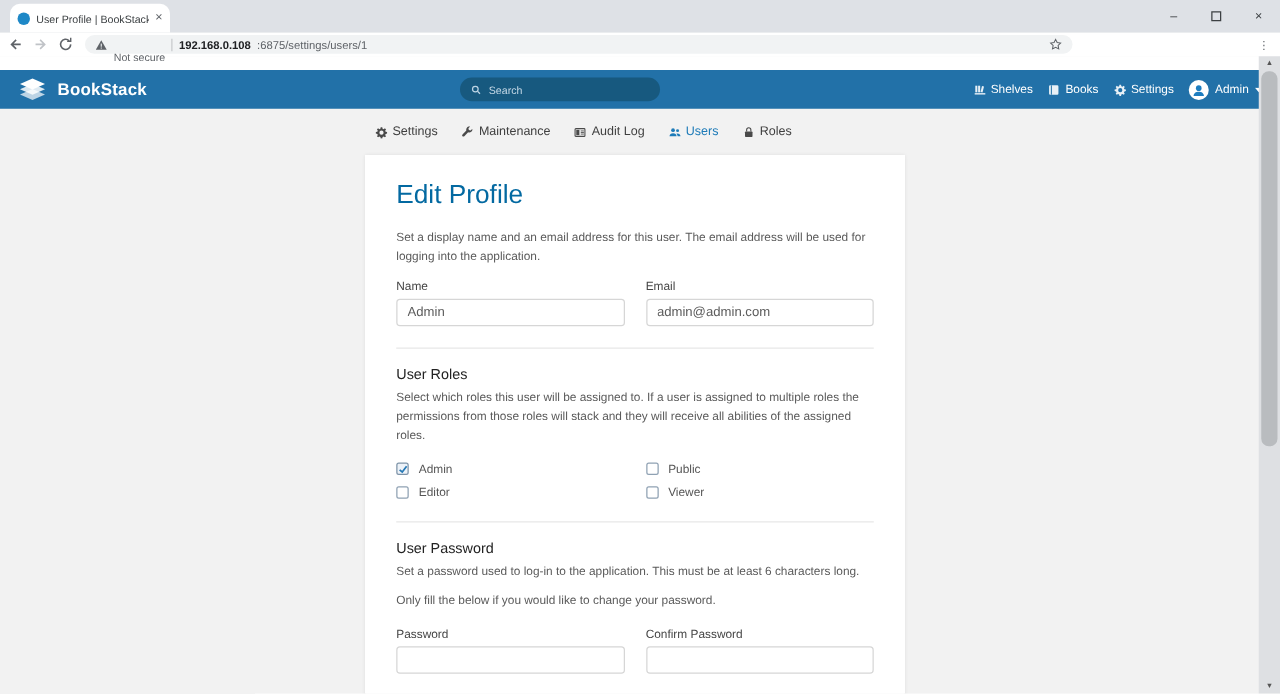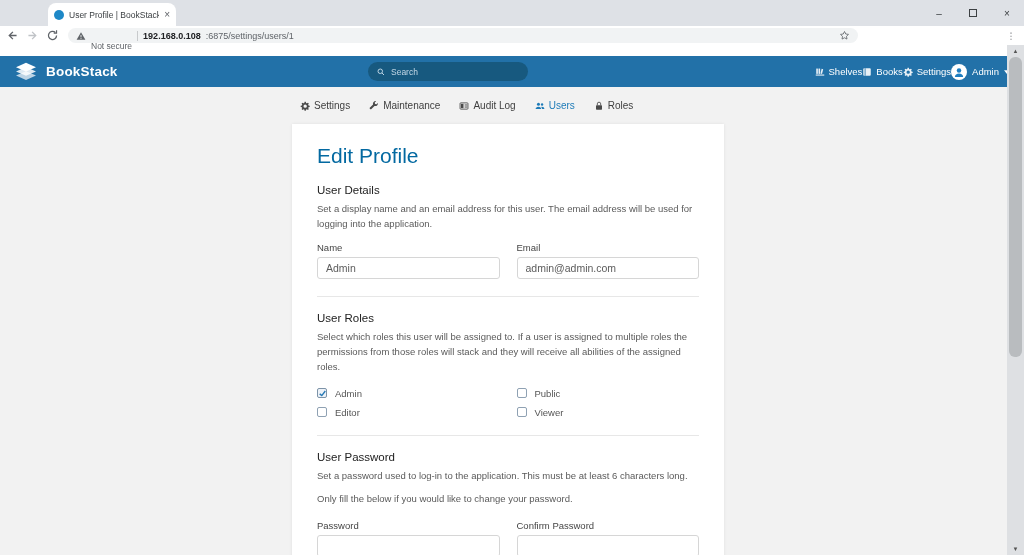--- a/index.html
+++ b/index.html
@@ -1,20 +1,20 @@
 <!DOCTYPE html>
 <html><head>
 <meta charset="utf-8">
 <style>
   * { margin:0; padding:0; box-sizing:border-box; }
   body { font-family:"Liberation Sans", sans-serif; }
   .screen { position:relative; width:1024px; height:555px; overflow:hidden; background:#f2f2f2; }
 
   
-  .tabbar { height:26px; background:#dee1e6; display:flex; align-items:flex-end; position:relative;padding-left:40px; }
+  .tabbar { height:26px; background:#dee1e6; display:flex; align-items:flex-end; position:relative; }
   .tab { margin-left:8px; width:128px; height:23px; background:#fff; border-radius:8px 8px 0 0;
          display:flex; align-items:center; padding:0 6px; gap:5px; }
   .favicon { width:10px; height:10px; border-radius:50%; background:#1e88c7; flex:none; }
   .tab-title { font-size:8.5px; color:#3c4043; white-space:nowrap; overflow:hidden; flex:1; }
   .tab-close { font-size:10px; color:#5f6368; cursor:pointer; flex:none; }
   .win-controls { position:absolute; right:0; top:0; height:26px; display:flex; }
   .win-btn { width:34px; height:100%; display:flex; align-items:center; justify-content:center;
              color:#3c4043; font-size:10px; }
   .win-max-glyph { width:8px; height:8px; border:1px solid #3c4043; }
   .toolbar { height:19px; background:#fff; display:flex; align-items:center; padding:0 6px; gap:7px; }
@@ -35,21 +35,21 @@
   .bs-header { height:31px; background:#2271a8; display:flex; align-items:center; padding:0 14px; position:relative;justify-content:flex-end; }
   .brand { display:flex; align-items:center; gap:8px; cursor:pointer; }
   .brand svg { width:24px; height:20px; }
   .brand-name { color:#fff; font-size:13.5px; font-weight:bold; letter-spacing:.2px; }
   .hdr-search { position:absolute; left:368px; top:6px; width:160px; height:19px; background:#17597f;
                 border-radius:10px; display:flex; align-items:center; padding:0 9px; gap:6px; }
   .hdr-search svg { width:8px; height:8px; color:#bdd4e4; }
   .hdr-search input { background:transparent; border:none; outline:none; color:#d9e6f0; font-size:8.5px; width:110px;
                       font-family:"Liberation Sans", sans-serif; }
   .hdr-search input::placeholder { color:#c4d8e6; }
-  .hdr-right { margin-left:auto; display:flex; align-items:center; gap:0; }
+  .hdr-right { margin-left:auto; display:flex; align-items:center; gap:12px; }
   .hdr-link { display:flex; align-items:center; gap:4px; color:#fff; font-size:9.5px; cursor:pointer; }
   .hdr-link svg { width:10px; height:10px; color:#e8f0f6; }
   .hdr-user { display:flex; align-items:center; gap:5px; color:#fff; font-size:9.5px; cursor:pointer; }
   .hdr-avatar { width:16px; height:16px; border-radius:50%; background:#fff; display:flex; align-items:center;
                 justify-content:center; overflow:hidden; }
   .hdr-avatar svg { width:12px; height:12px; color:#1d7dc0; }
   .caret { width:6px; height:4px; }
 
   
   .settings-nav { width:432px; margin:13px 0 0 292px; display:flex; gap:19px; padding-left:8px; }
@@ -225,21 +225,20 @@
           <path d="M5.3 6.8V4.6a2.7 2.7 0 0 1 5.4 0v2.2"></path>
         </svg>
       <span>Roles</span>
     </div>
   </div>
 
   <div class="card">
     <h1 class="page-title">Edit Profile</h1>
 
     <div>
-      <div class="sec-head">User Details</div>
       <div class="sec-desc">Set a display name and an email address for this user. The email address will be used for logging into the application.</div>
       <div class="fields">
         <div class="fld">
           <label>Name</label>
           <input value="Admin" style="">
         </div>
         <div class="fld">
           <label>Email</label>
           <input value="admin@admin.com" style="">
         </div>

